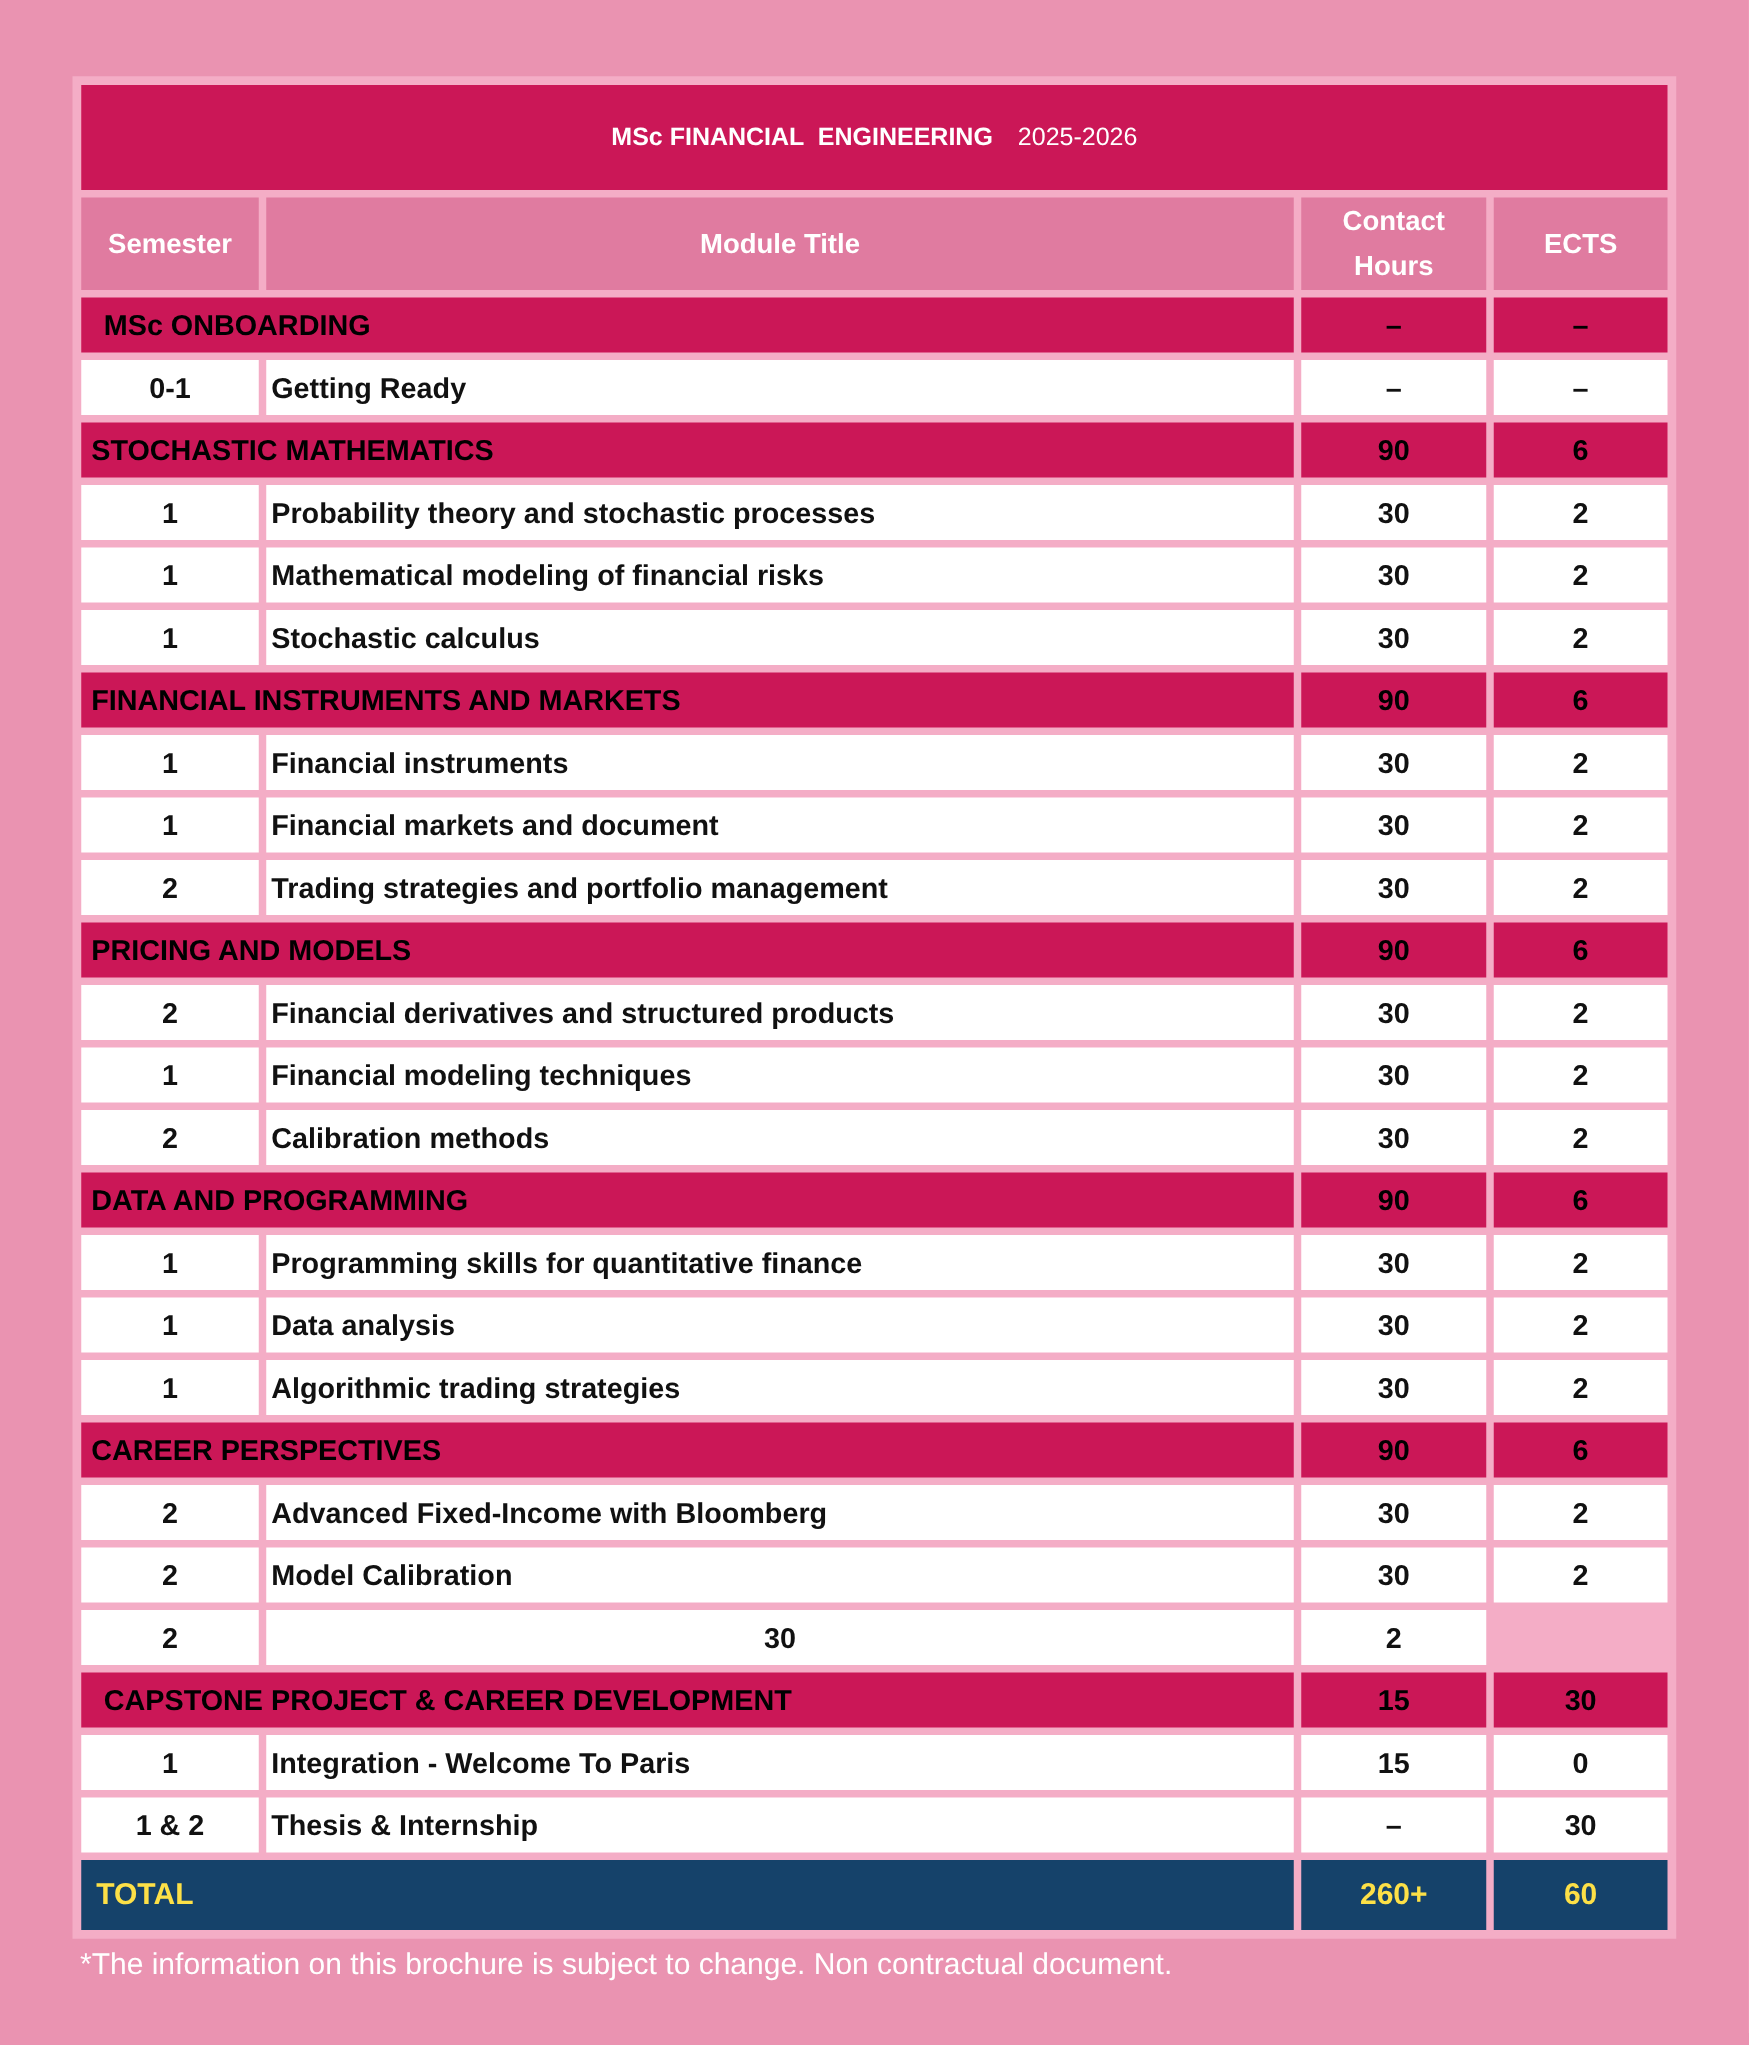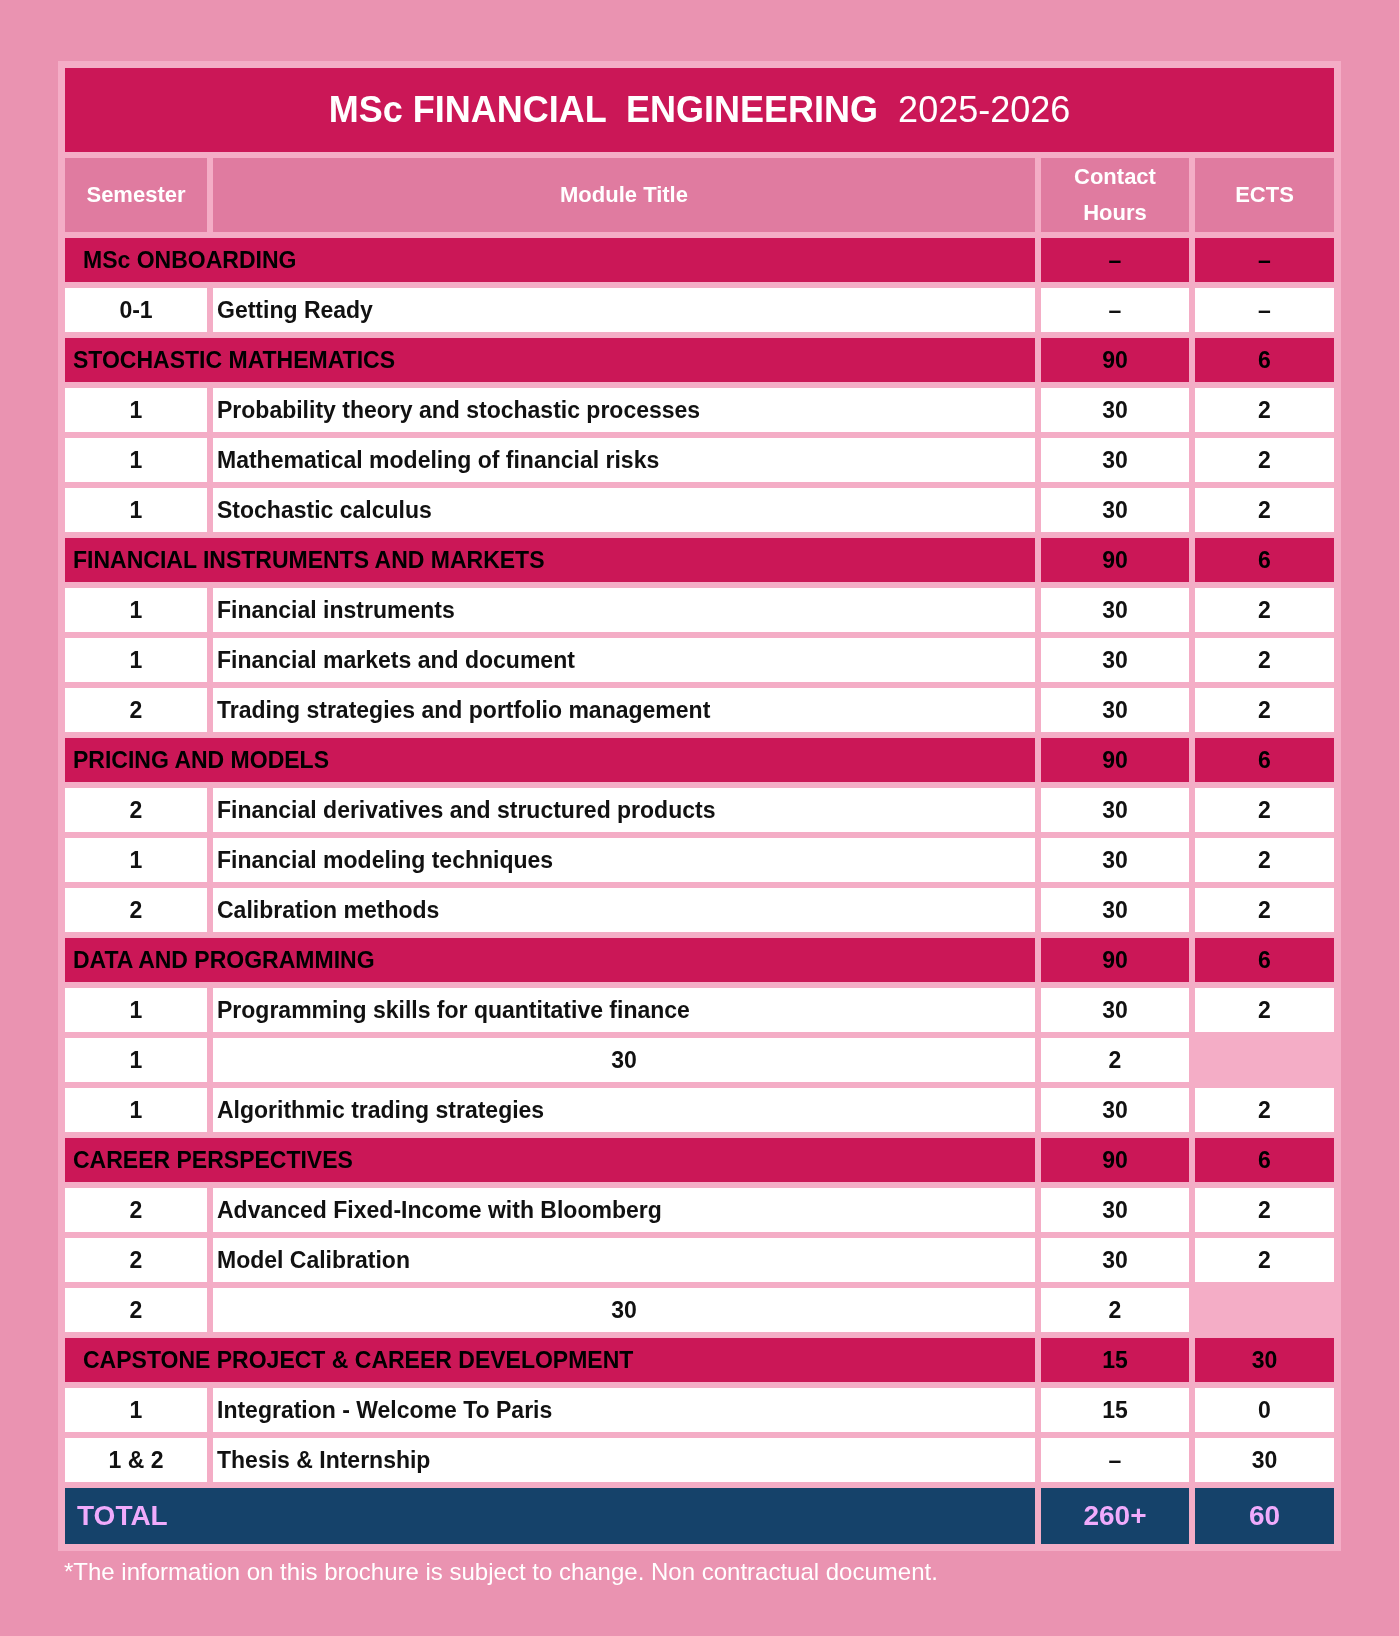--- a/index.html
+++ b/index.html
@@ -36,21 +36,21 @@
   }
   .span-all   { grid-column: 1 / 5; }
   .span-left  { grid-column: 1 / 3; }
 
   
   .title-row { height: 84px; }
   .title-cell {
     background: #cb1757;
     color: #ffffff;
     justify-content: center;
-    font-size: 36px;
+    font-size: 20px;
     gap: 11px;
   }
   .title-cell .bold { font-weight: 700; white-space: pre; }
   .title-cell .years { font-weight: 400; margin-left: 9px; }
 
   
   .header-row { height: 74px; }
   .header-row .cell {
     background: #e07ba0;
     color: #ffffff;
@@ -83,23 +83,23 @@
     font-size: 23px;
   }
   .data-row .sem-cell { justify-content: center; }
   .data-row .mod-cell { padding-left: 4px; }
   .data-row .num-cell { justify-content: center; }
 
   
   .total-row { height: 56px; }
   .total-row .cell {
     background: #15426a;
-    color: #f0abfc;
-    font-weight: 700;
-    font-size: 28px;
+    color: #fde047;
+    font-weight: 700;
+    font-size: 24px;
   }
   .total-row .name-cell { padding-left: 12px; }
   .total-row .num-cell { justify-content: center; }
 
   .footnote {
     position: absolute;
     left: 64px;
     top: 1558px;
     color: #ffffff;
     font-size: 24px;
@@ -211,20 +211,21 @@
     <div class="cell num-cell">6</div>
   </div>
     <div class="row data-row">
     <div class="cell sem-cell">1</div>
     <div class="cell mod-cell">Programming skills for quantitative finance</div>
     <div class="cell num-cell">30</div>
     <div class="cell num-cell">2</div>
   </div>
     <div class="row data-row">
     <div class="cell sem-cell">1</div>
+    <div class="cell mod-cell">Data analysis</div>
     <div class="cell num-cell">30</div>
     <div class="cell num-cell">2</div>
   </div>
     <div class="row data-row">
     <div class="cell sem-cell">1</div>
     <div class="cell mod-cell">Algorithmic trading strategies</div>
     <div class="cell num-cell">30</div>
     <div class="cell num-cell">2</div>
   </div>
     <div class="row section-row">

